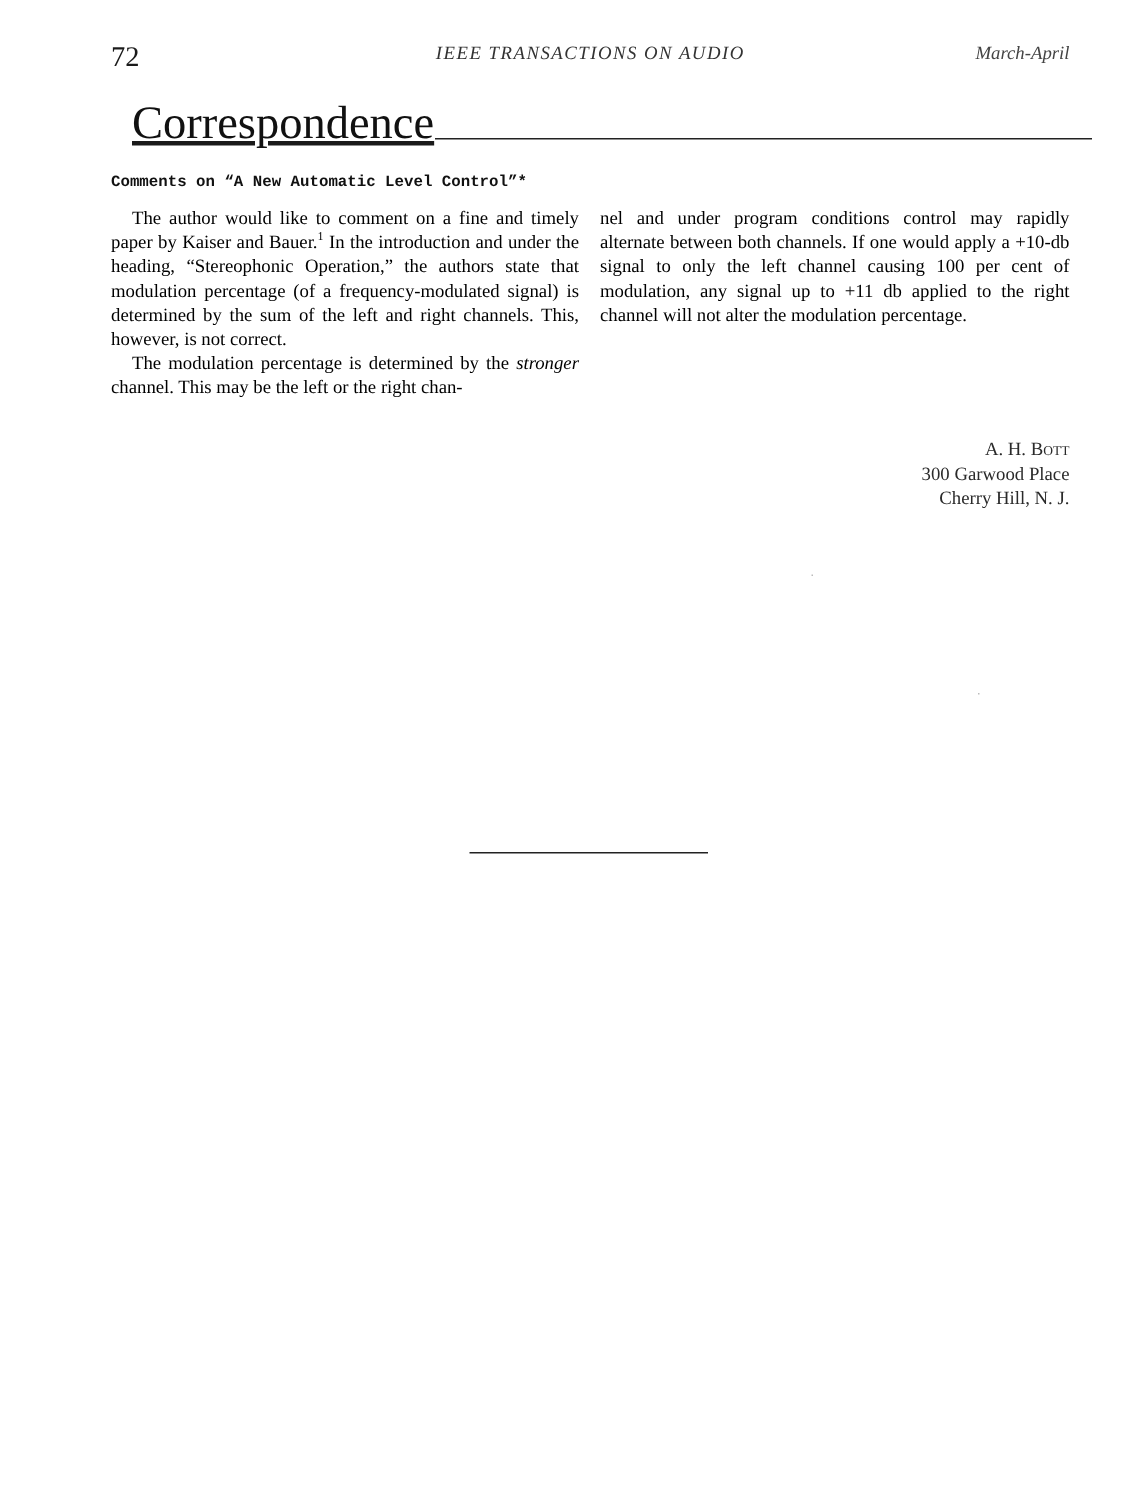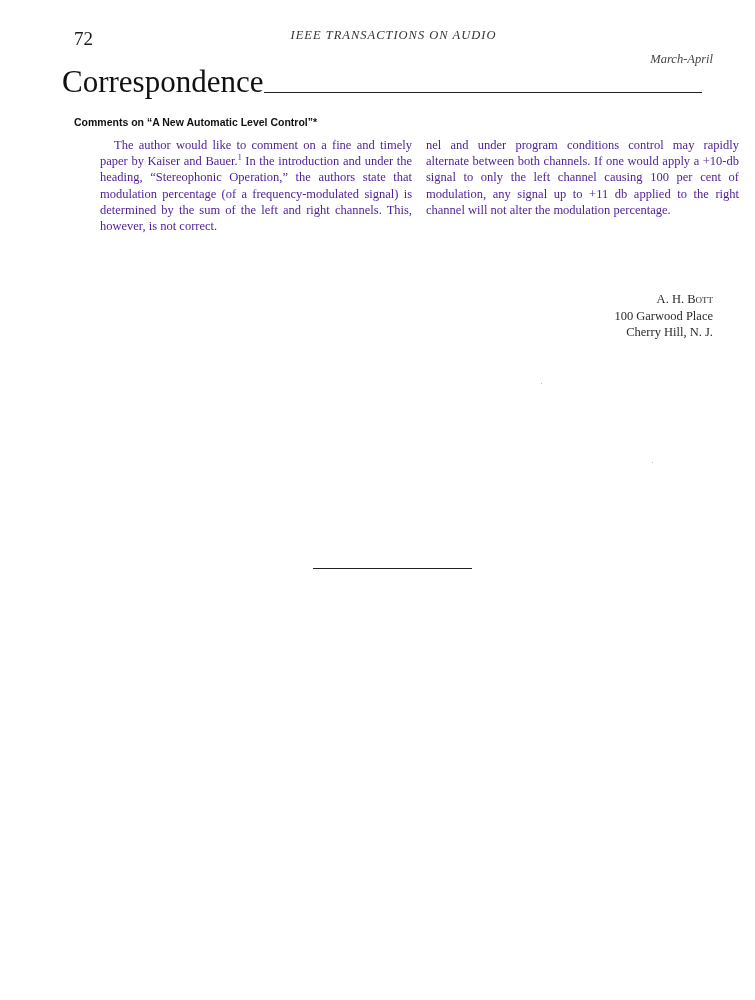--- a/index.html
+++ b/index.html
@@ -40,59 +40,58 @@
       font-size: 12.5px;
       color: #333;
     }
     .issue-date {
       position: absolute;
       right: 0;
       top: 0;
       font-style: italic;
       font-size: 12.5px;
       color: #444;
-      margin-top: 24px;
     }
     .section-header {
       position: absolute;
       top: 60px;
-      left: 62px;
+      left: 88px;
       width: 640px;
       height: 38px;
       display: flex;
       align-items: flex-end;
+      text-decoration: underline;
     }
     .section-title {
       font-size: 31px;
       line-height: 32px;
       color: #111;
       white-space: nowrap;
     }
     .section-rule {
       flex: 1;
       border-bottom: 1.5px solid #222;
       margin-bottom: 5px;
       margin-left: 1px;
     }
     .article-title {
       position: absolute;
       top: 116px;
       left: 74px;
-      font-family: Liberation Sans, sans-serif;
+      font-family: Liberation Mono, monospace;
       font-weight: bold;
       font-size: 10.5px;
       color: #111;
     }
     .column {
       position: absolute;
       font-size: 12.5px;
       line-height: 16.2px;
       text-align: justify;
-      color: #4c1d95;
-      margin-left: 26px;
+      color: #000000;
     }
     .col-left {
       top: 137px;
       left: 74px;
       width: 312px;
     }
     .col-right {
       top: 137px;
       left: 400px;
       width: 313px;
@@ -165,31 +164,32 @@
 
 <div class="section-header">
   <span class="section-title">Correspondence</span>
   <span class="section-rule"></span>
 </div>
 
 <div class="article-title">Comments on “A New Automatic Level Control”*</div>
 
 <div class="column col-left">
   <p><span>The author would like to comment on a fine and timely paper by Kaiser and Bauer.</span><sup>1</sup><span> In the introduction and under the heading, “Stereophonic Operation,” the authors state that modulation percentage (of a frequency-modulated signal) is determined by the sum of the left and right channels. This, however, is not correct.</span></p>
+  <p><span>The modulation percentage is determined by the </span><em>stronger</em><span> channel. This may be the left or the right chan-</span></p>
 </div>
 
 <div class="footnotes">
 </div>
 
 <div class="column col-right">
   <p class="cont">nel and under program conditions control may rapidly alternate between both channels. If one would apply a +10-db signal to only the left channel causing 100 per cent of modulation, any signal up to +11 db applied to the right channel will not alter the modulation percentage.</p>
 </div>
 
 <div class="signature">
   <div class="smallcaps">A. H. Bott</div>
-  <div>100 Garwood Place</div>
+  <div>300 Garwood Place</div>
   <div>Cherry Hill, N. J.</div>
 </div>
 
 <div class="end-rule"></div>
 
 <div class="speck" style="top:383px;left:541px;"></div>
 <div class="speck" style="top:462px;left:652px;"></div>
 
 </body></html>

